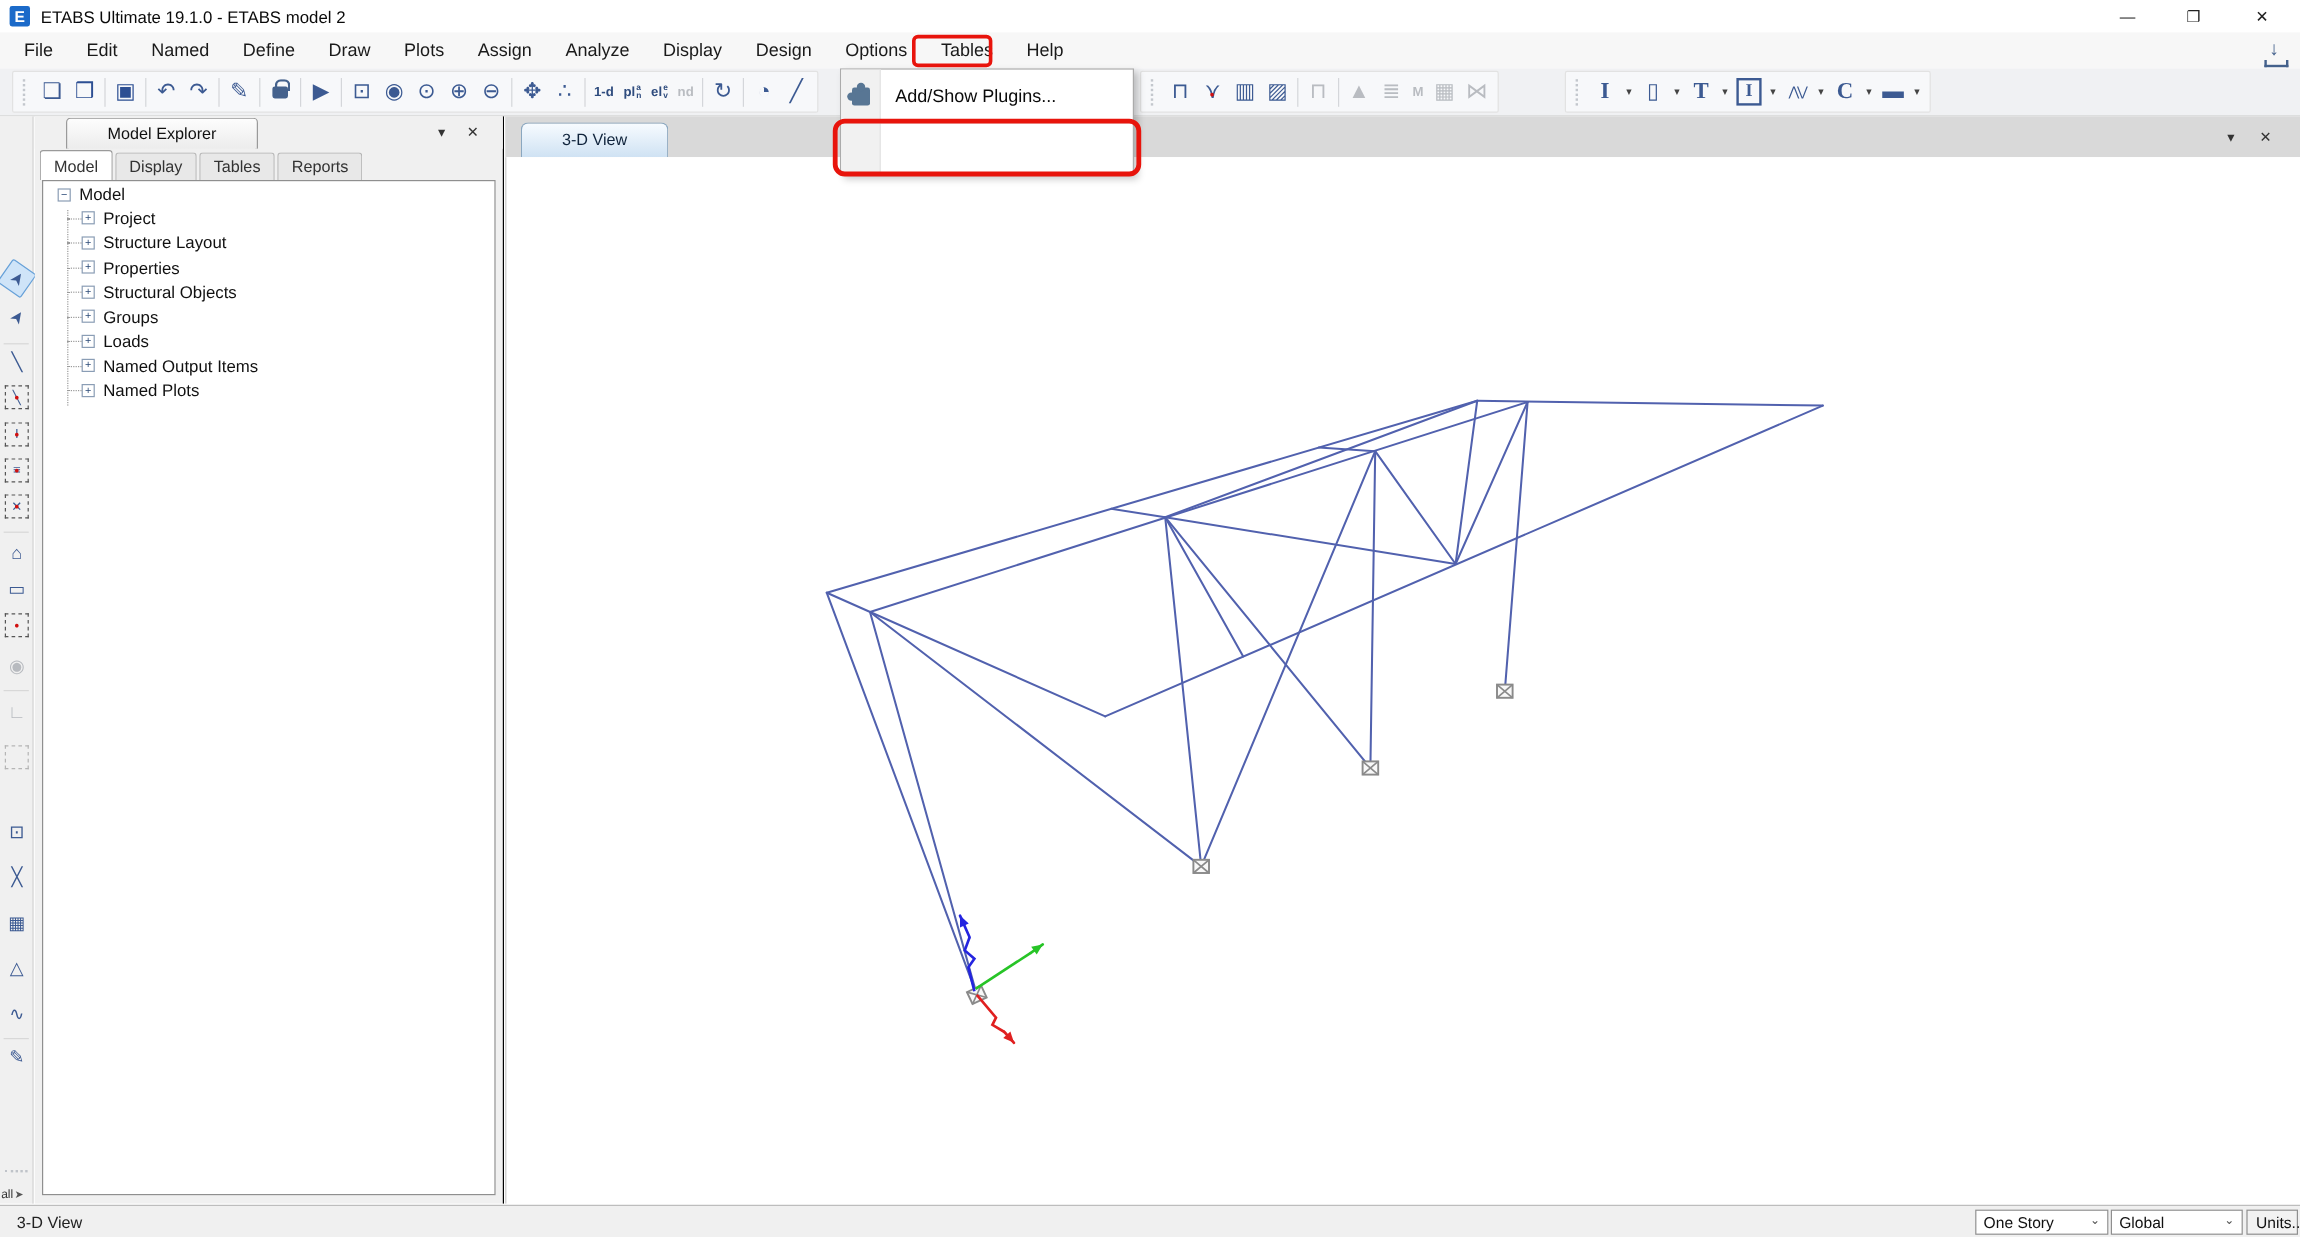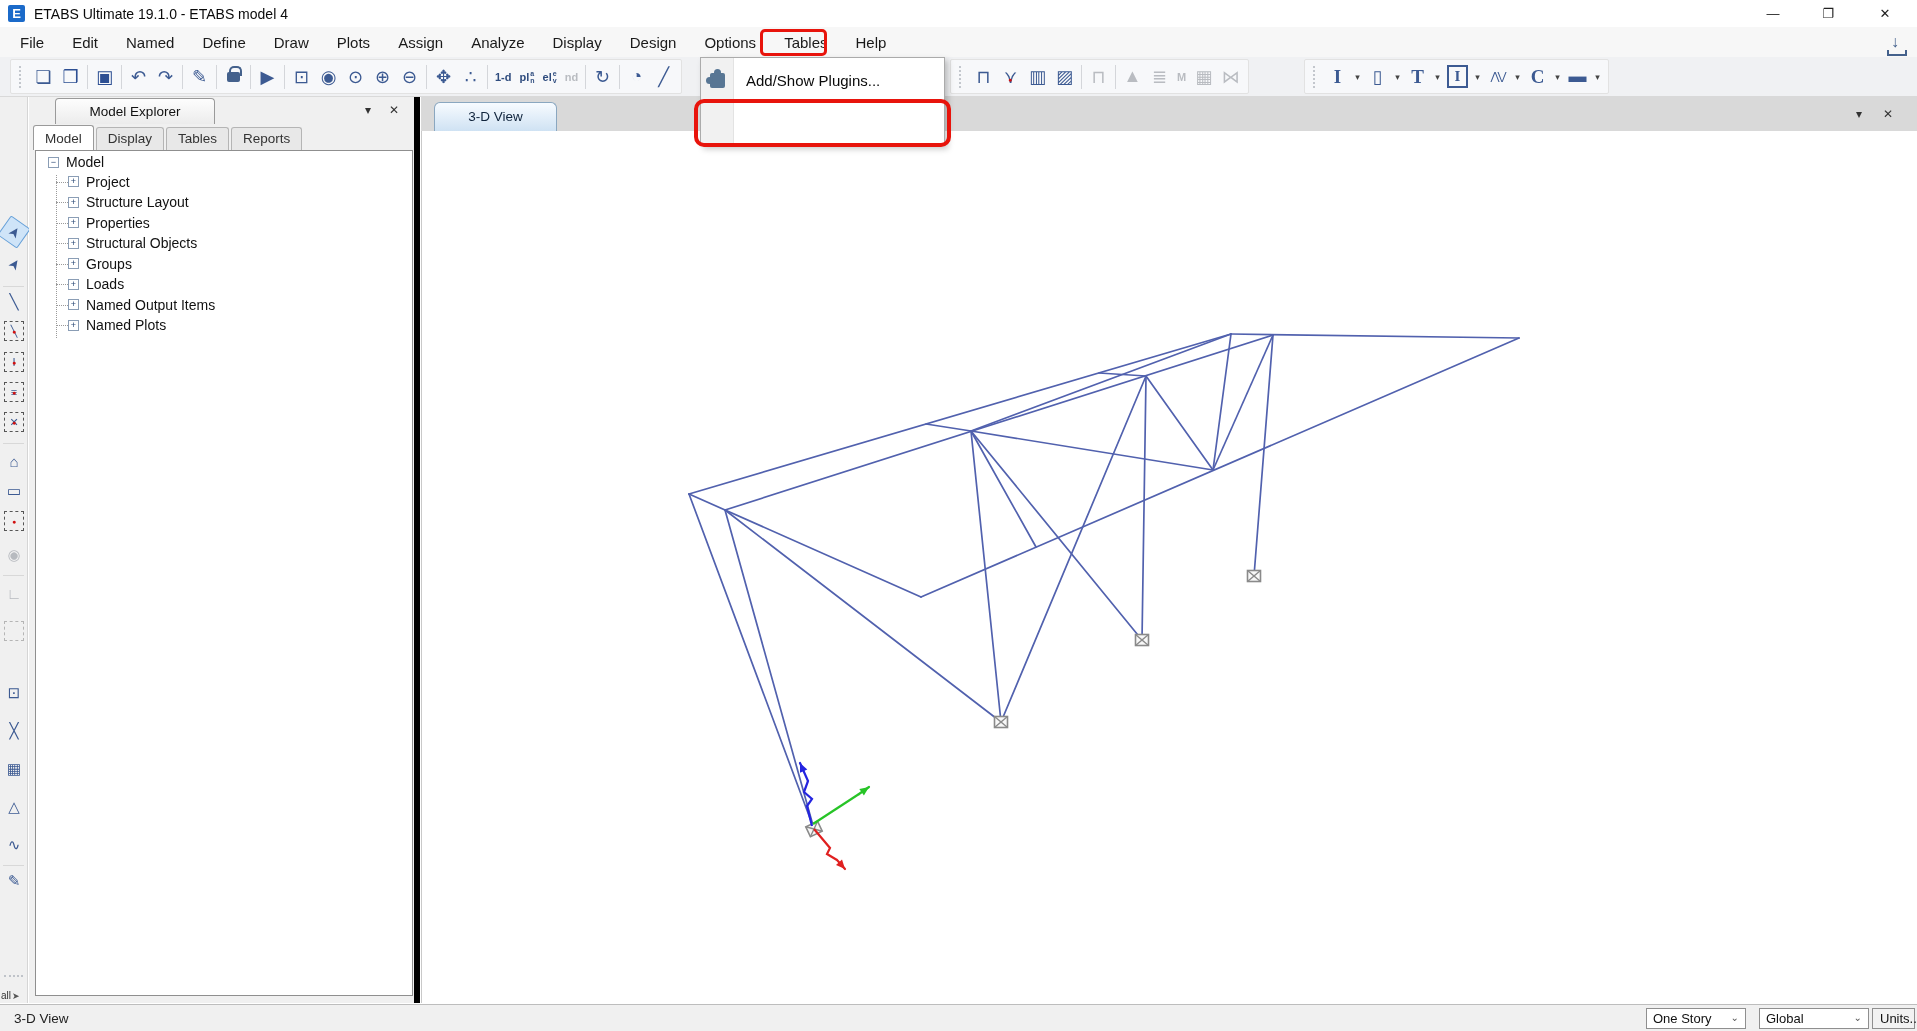--- a/index.html
+++ b/index.html
@@ -63,21 +63,21 @@
   .lt-ico .dbox.gray { border-color:#b5b5b5; color:#b5b5b5; }
   .lt-ico .dbox .rd { position:absolute; font-size:7px; color:#d01010; }
   .lt-sep { position:absolute; left:3px; width:21px; height:1px; background:#d8d8d8; }
   .lt-dots { position:absolute; left:4px; width:19px; border-top:2px dotted #bfc3c9; }
   .lt-btn { position:absolute; left:1px; width:25px; font-size:10px; color:#333; text-align:left; }
   .lt-btn .cur { font-size:9px; color:#555; margin-left:1px; }
   .lt-btn.dis { color:#b0b0b0; } .lt-btn.dis .cur{ color:#c0c0c0; }
 
   
   .explorer { position:absolute; left:29px; top:97px; width:391px; height:906px; background:#f0f0f0;
-    border-right:6px solid #000000; }
+    border-right:1px solid #000000; }
   .exp-header { position:absolute; left:0; top:0; width:100%; height:27px; background:#f0f0f0; }
   .exp-headtab { position:absolute; left:26px; top:1px; width:160px; height:26px;
     background:linear-gradient(#fdfdfd,#ececec); border:1px solid #9a9a9a; border-bottom:none;
     border-radius:4px 4px 0 0; text-align:center; line-height:25px; font-size:13.5px; color:#111; }
   .exp-ctrl { position:absolute; top:6px; font-size:12px; color:#333; }
   .exp-tabs { position:absolute; left:4px; top:28px; height:25px; display:flex; }
   .exp-tab { font-size:13.5px; color:#333; padding:3px 11px; border:1px solid #b5b5b5; border-bottom:none;
     border-radius:3px 3px 0 0; background:#e8e8e8; margin-right:2px; position:relative; top:2px; }
   .exp-tab.active { background:#fff; top:0; padding-top:5px; border-color:#9a9a9a; z-index:2; }
   .tree-box { position:absolute; left:6px; top:53px; width:378px; height:846px; background:#fff;
@@ -124,21 +124,21 @@
   .sb-btn { position:absolute; top:3px; height:21px; background:#f2f2f2; border:1px solid #8f8f8f;
     font-size:13px; color:#111; padding:2px 7px; }
 </style>
 </head>
 <body>
 
 <div id="app">
 
   <div class="titlebar">
     <div class="app-logo">E</div>
-    <div class="title-text">ETABS Ultimate 19.1.0 - ETABS model 4</div>
+    <div class="title-text">ETABS Ultimate 19.1.0 - ETABS model 2</div>
     <div class="winbtn min">—</div>
     <div class="winbtn max">❐</div>
     <div class="winbtn close">✕</div>
   </div>
 
   <div class="menubar" id="menubar">
       <div class="menu-item">File</div>
       <div class="menu-item">Edit</div>
       <div class="menu-item">Named</div>
       <div class="menu-item">Define</div>
@@ -395,21 +395,21 @@
         <span class="lbl">Add/Show Plugins...</span>
       </div>
       <div class="menu-hsep"></div>
     </div>
 
   <div class="redbox" id="redbox-tools" style="left: 760.359px; top: 28.5px; width: 67.0312px; height: 27px;"></div>
   <div class="redbox" style="left:694px; top:99px; width:257px; height:48px; border-radius:10px; border-width:4px;"></div>
 
   <div class="statusbar">
     <div class="status-left">3-D View</div>
-    <div class="sb-select" style="left:1646px; width:100px;">
+    <div class="sb-select" style="left:1646px; width:111px;">
       <span>One Story</span>
       <span class="chev">⌄</span>
     </div>
     <div class="sb-select" style="left:1759px; width:110px;">
       <span>Global</span>
       <span class="chev">⌄</span>
     </div>
     <div class="sb-btn" style="left:1872px; width:43px;">Units...</div>
   </div>
 

